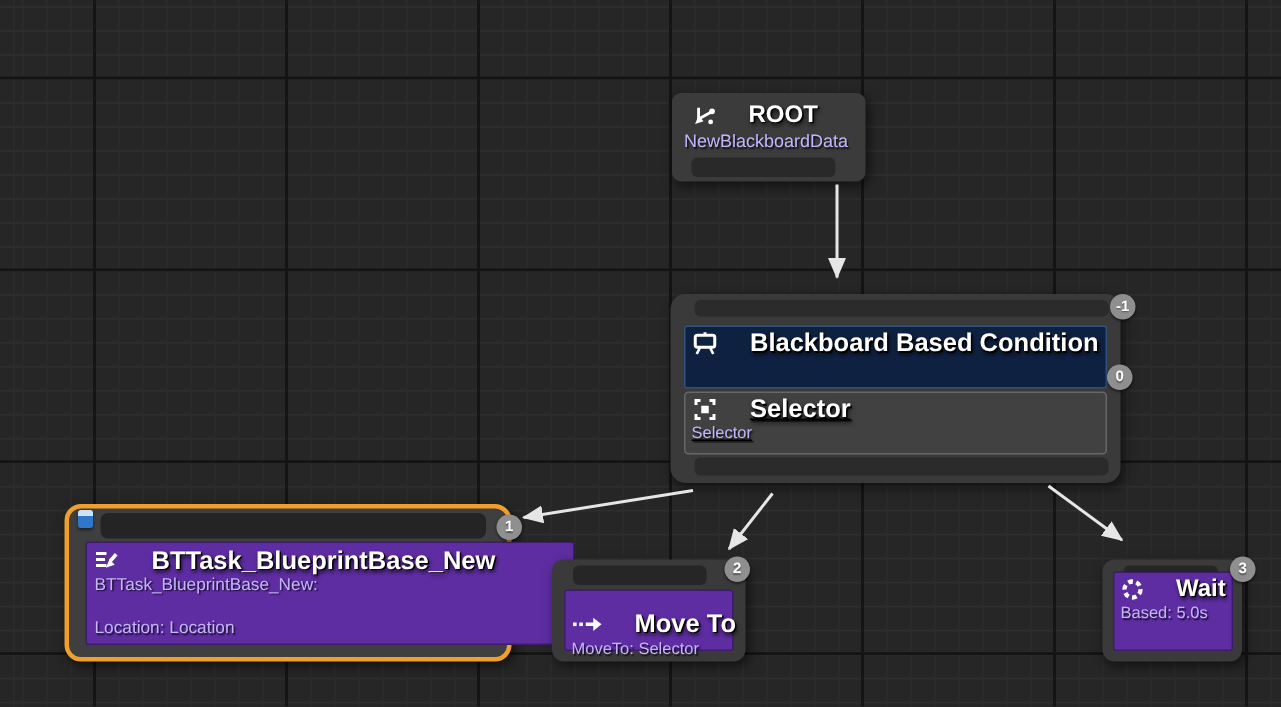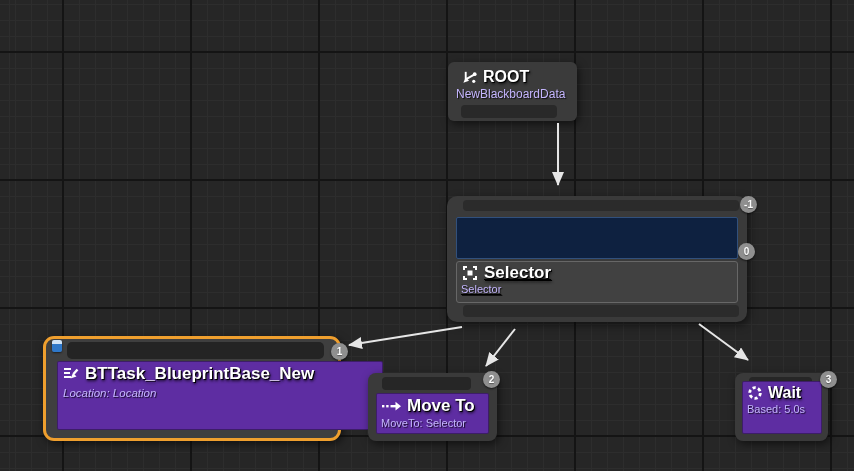--- a/index.html
+++ b/index.html
@@ -23,21 +23,21 @@
     background:#3a3a3a;
     border-radius:8px;
     box-shadow:2px 3px 8px rgba(0,0,0,.55);
   }
   .pinbar{
     position:absolute;
     background:#272727;
     border-radius:4px;
   }
   .node-title{
-    display:flex;align-items:center;gap:5px;
+    display:flex;align-items:center;gap:21px;
     color:#ffffff;font-weight:bold;
     text-shadow:1px 1px 0 #000, 1px 2px 3px rgba(0,0,0,.85);
     white-space:nowrap;
   }
   .node-sub{
     color:#c4b5fd;
     text-shadow:1px 1px 1px rgba(0,0,0,.75);
     white-space:nowrap;
   }
   .badge{
@@ -87,28 +87,28 @@
   }
   #bttask-node .pinbar{left:21px;top:3px;width:257px;height:17px;background:#242424;border-radius:5px;}
   .task-body{
     position:absolute;
     background:#5e2da2;border-radius:2px;border:1px solid rgba(0,0,0,.35);
     box-sizing:border-box;
   }
   #bttask-node .task-body{left:11px;top:22px;width:326px;height:69px;}
   #bttask-node .node-title{padding:2px 0 0 4px;font-size:17px;}
   #bttask-node .node-sub{padding:0 0 0 5px;font-size:11.5px;}
-  #bttask-node .node-sub.second{margin-top:3px;font-style:italic;}
+  #bttask-node .node-sub.second{margin-top:17px;}
   #bttask-node .badge{left:285px;top:4px;}
 
   
   #moveto-node{left:368px;top:373px;width:129px;height:68px;}
   #moveto-node .pinbar{left:14px;top:4px;width:89px;height:13px;background:#262626;}
   #moveto-node .task-body{left:8px;top:20px;width:113px;height:41px;}
-  #moveto-node .node-title{padding:2px 0 0 4px;font-size:17px;}
+  #moveto-node .node-title{padding:12px 0 0 4px;font-size:17px;}
   #moveto-node .node-sub{padding:1px 0 0 4px;font-size:11px;}
   #moveto-node .badge{left:115px;top:-2px;}
 
   
   #wait-node{left:735px;top:373px;width:93px;height:68px;}
   #wait-node .pinbar{left:14px;top:4px;width:63px;height:13px;background:#262626;}
   #wait-node .task-body{left:7px;top:8px;width:80px;height:53px;}
   #wait-node .node-title{padding:2px 0 0 4px;font-size:16px;}
   #wait-node .node-sub{padding:1px 0 0 4px;font-size:11px;}
   #wait-node .badge{left:85px;top:-2px;}
@@ -145,20 +145,31 @@
       </span>
       <span>ROOT</span>
     </div>
     <div class="node-sub">NewBlackboardData</div>
     <div class="pinbar"></div>
   </div>
 
   <div class="node" id="composite-node">
     <div class="pinbar top"></div>
     <div class="decorator-block">
+      <div class="node-title">
+        <span class="icon">
+          <svg width="18" height="18" viewBox="0 0 18 18">
+            <path d="M9 1.5 V3" stroke="#fff" stroke-width="2" fill="none"></path>
+            <rect x="2.5" y="3.5" width="13" height="8" rx="1.5" fill="none" stroke="#fff" stroke-width="2"></rect>
+            <path d="M5.5 12 L3.5 16" stroke="#fff" stroke-width="1.8" fill="none"></path>
+            <path d="M12.5 12 L14.5 16" stroke="#fff" stroke-width="1.8" fill="none"></path>
+          </svg>
+        </span>
+        <span>Blackboard Based Condition</span>
+      </div>
     </div>
     <div class="selector-block">
       <div class="node-title">
         <span class="icon">
           <svg width="18" height="18" viewBox="0 0 18 18">
             <path d="M3 6 V3 H6" fill="none" stroke="#fff" stroke-width="2"></path>
             <path d="M12 3 H15 V6" fill="none" stroke="#fff" stroke-width="2"></path>
             <path d="M15 12 V15 H12" fill="none" stroke="#fff" stroke-width="2"></path>
             <path d="M6 15 H3 V12" fill="none" stroke="#fff" stroke-width="2"></path>
             <rect x="6.5" y="6.5" width="5" height="5" fill="#fff"></rect>
@@ -182,20 +193,21 @@
           <svg width="18" height="18" viewBox="0 0 18 18">
             <rect x="2" y="3" width="7" height="2" fill="#fff"></rect>
             <rect x="2" y="7" width="6" height="2" fill="#fff"></rect>
             <rect x="2" y="11" width="7" height="2" fill="#fff"></rect>
             <path d="M15.5 4.5 L11.5 9" stroke="#fff" stroke-width="2.4" fill="none"></path>
             <path d="M8.5 13.5 L14.5 11.5 L11 8 Z" fill="#fff"></path>
           </svg>
         </span>
         <span>BTTask_BlueprintBase_New</span>
       </div>
+      <div class="node-sub">BTTask_BlueprintBase_New:</div>
       <div class="node-sub second">Location: Location</div>
     </div>
     <div class="badge">1</div>
   </div>
 
   <div class="node" id="moveto-node">
     <div class="pinbar"></div>
     <div class="task-body">
       <div class="node-title">
         <span class="icon">

